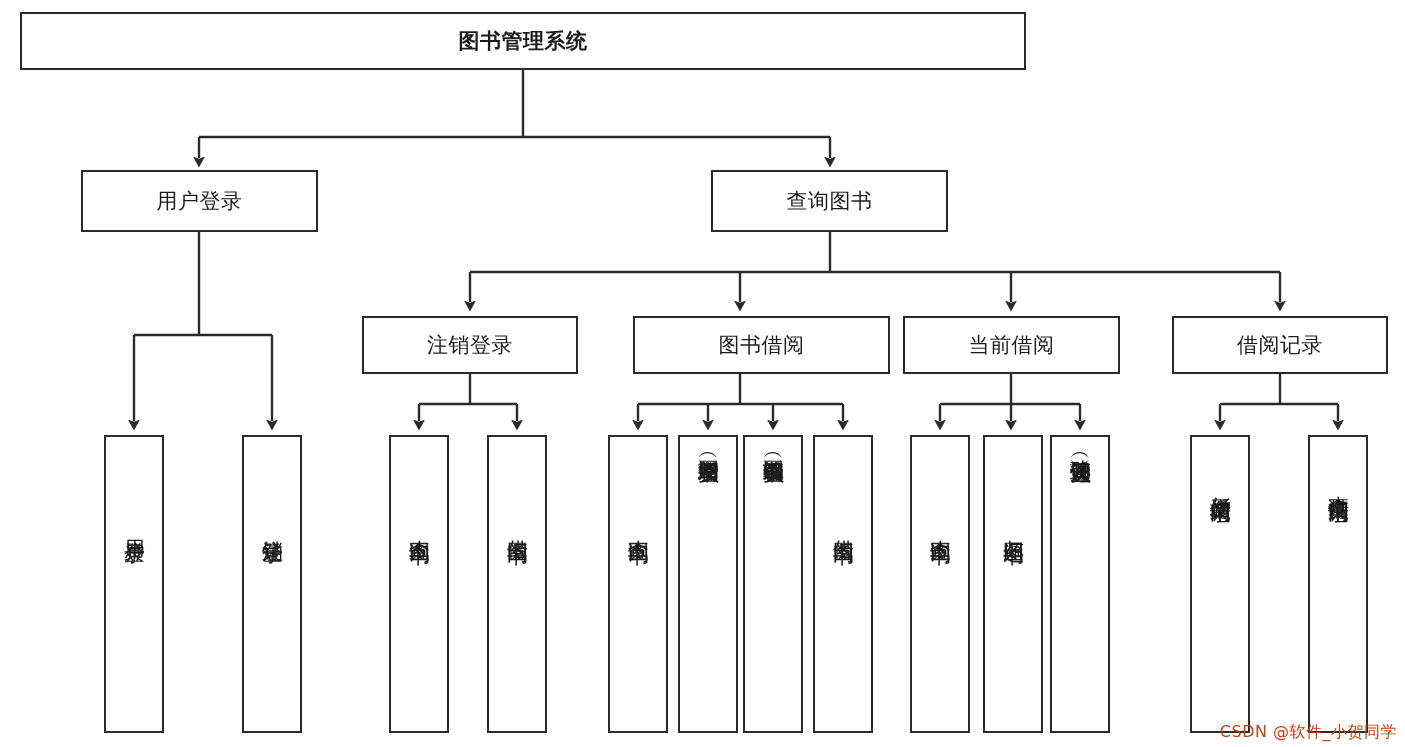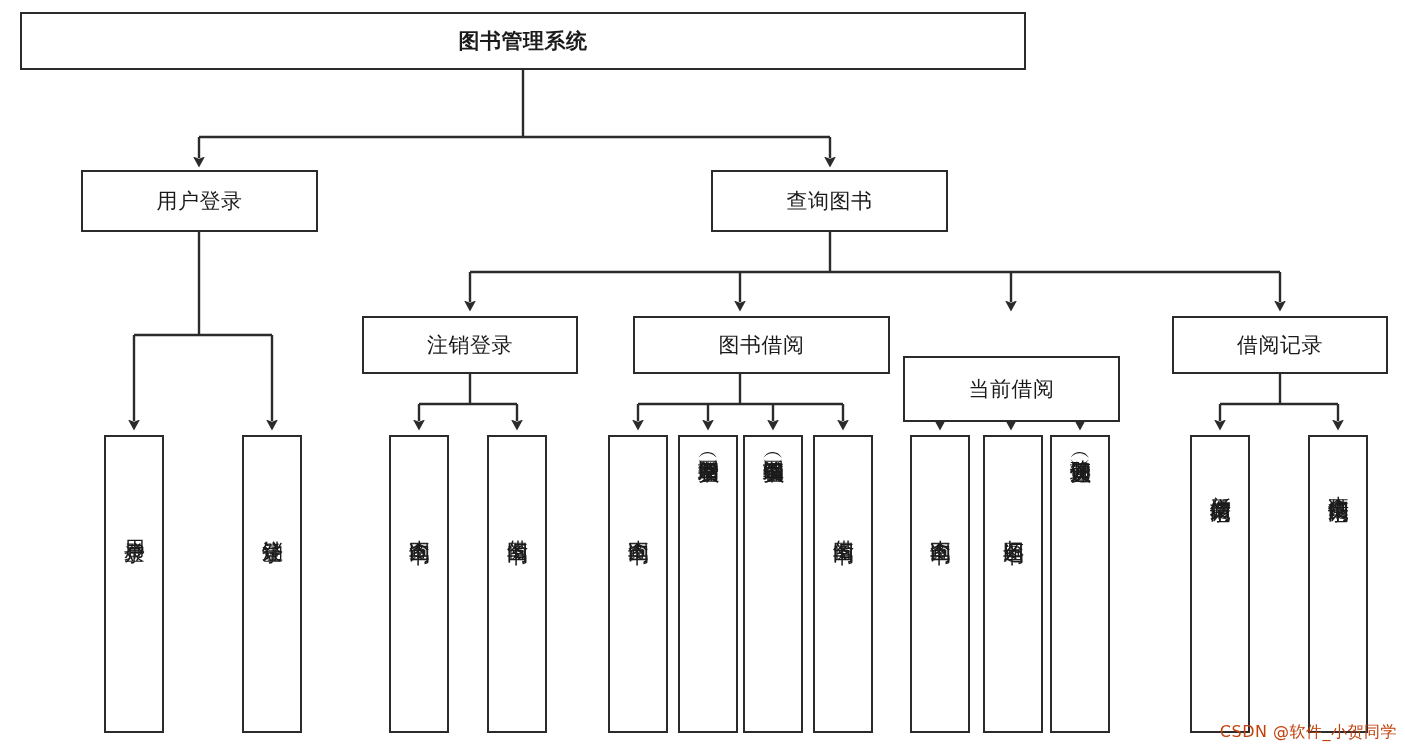--- a/index.html
+++ b/index.html
@@ -151,21 +151,21 @@
   </div>
 
   <div class="node horiz" style="left:362px; top:316px; width:216px; height:58px;">
     <span class="label">注销登录</span>
   </div>
 
   <div class="node horiz" style="left:633px; top:316px; width:257px; height:58px;">
     <span class="label">图书借阅</span>
   </div>
 
-  <div class="node horiz" style="left:903px; top:316px; width:217px; height:66px;margin-top:40px;">
+  <div class="node horiz" style="left:903px; top:316px; width:217px; height:58px;">
     <span class="label">当前借阅</span>
   </div>
 
   <div class="node horiz" style="left:1172px; top:316px; width:216px; height:58px;">
     <span class="label">借阅记录</span>
   </div>
 
   <div class="node vert" style="left:104px; top:435px; width:60px; height:298px; padding-top:86px;">
     <span class="label">用户登录</span>
   </div>

